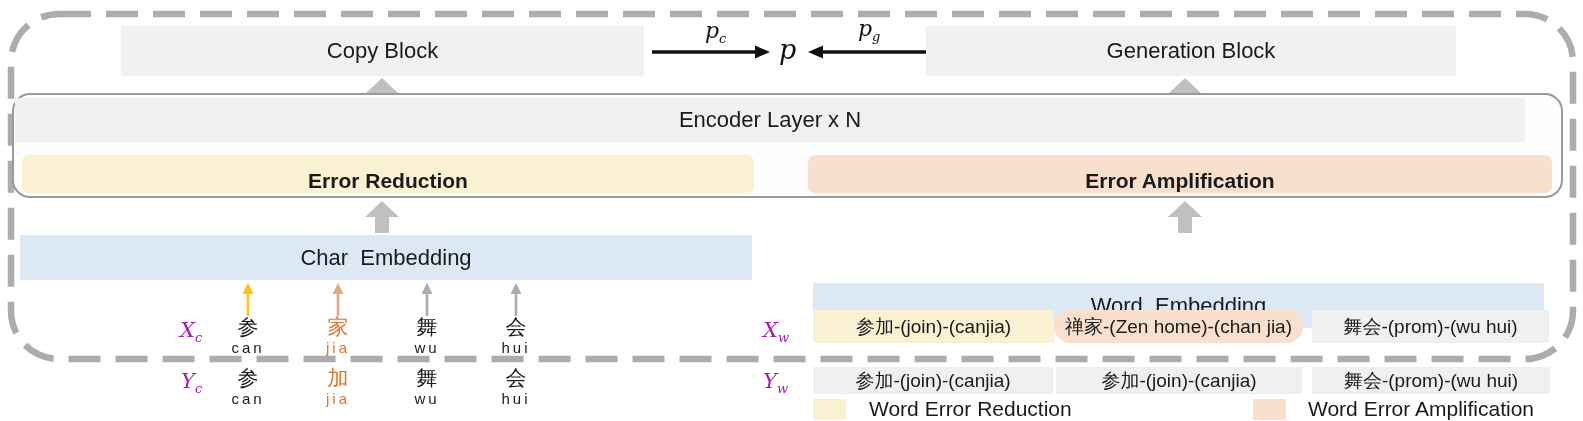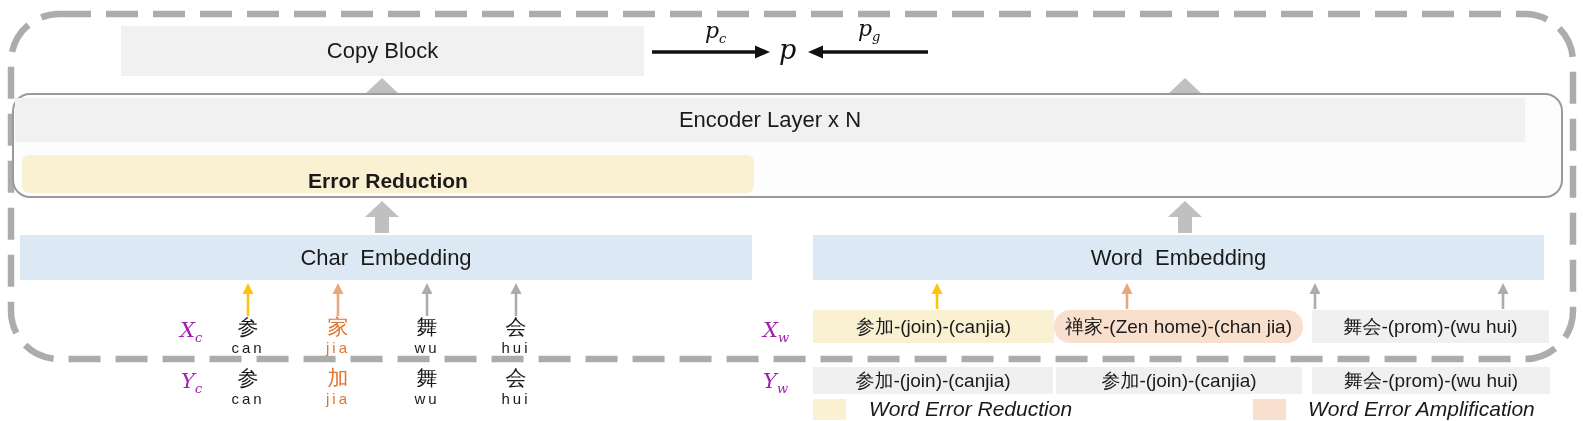--- a/index.html
+++ b/index.html
@@ -42,21 +42,21 @@
   .orange{color:#e0752f;}
   .wordseg{
     top:310px;height:33px;display:flex;align-items:center;justify-content:center;
     font-size:19px;white-space:pre;
   }
   .wordseg.y{top:367px;height:27px;background:#f0f0f0;font-size:19px;}
   .seg-reduction{background:#faf0d2;}
   .seg-amplification{background:#f9dfcd;}
   .seg-plain{background:#f0f0f0;}
   .legend-swatch{top:399px;width:33px;height:21px;}
-  .legend-text{top:397px;font-size:21px;white-space:pre;font-style:italic;}
+  .legend-text{top:397px;font-size:21px;white-space:pre;}
 </style>
 </head>
 <body>
 
 <div class="canvas">
 
   <svg class="overlay">
 
     <rect x="11" y="14" width="1562" height="345" rx="48" ry="48" fill="none" stroke="#acacac" stroke-width="6.5" stroke-dasharray="32 15"></rect>
 
@@ -105,37 +105,43 @@
     </g>
     <g>
       <line x1="1503" y1="309" x2="1503" y2="292" stroke="#acacac" stroke-width="2.6"></line>
       <polygon points="1503,283 1497.5,294 1508.5,294" fill="#acacac"></polygon>
     </g>
   </svg>
 
   <div class="abs graybox" style="left:121px;top:26px;width:523px;height:50px;">
     <span>Copy Block</span>
   </div>
+  <div class="abs graybox" style="left:926px;top:26px;width:530px;height:50px;">
+    <span>Generation Block</span>
+  </div>
 
   <span class="abs prob-lab" style="left:697px;top:18px;margin-left:8px;"><span>p</span><sub>c</sub></span>
   <span class="abs prob-lab" style="left:779px;top:34px;font-size:27px;"><span>p</span></span>
   <span class="abs prob-lab" style="left:858px;top:16px;"><span>p</span><sub>g</sub></span>
 
   <div class="abs encoder-shell"></div>
   <div class="abs encoder-strip">
     <span>Encoder Layer x N</span>
   </div>
   <div class="abs err-strip err-red">
     <span>Error Reduction</span>
   </div>
+  <div class="abs err-strip err-amp">
+    <span>Error Amplification</span>
+  </div>
 
   <div class="abs embed" style="left:20px;width:732px;">
     <span>Char  Embedding</span>
   </div>
-  <div class="abs embed" style="left:813px;width:731px;">
+  <div class="abs embed" style="left:813px;width:731px;margin-top:48px;">
     <span>Word  Embedding</span>
   </div>
 
   <span class="abs mathlab" style="left:180px;top:318px;"><span>X</span><sub>c</sub></span>
 
   <div class="abs char-cell" style="left:203px;top:316px;">
     <div class="zi">参</div>
     <div class="py">can</div>
   </div>
   <div class="abs char-cell orange" style="left:293px;top:316px;">

